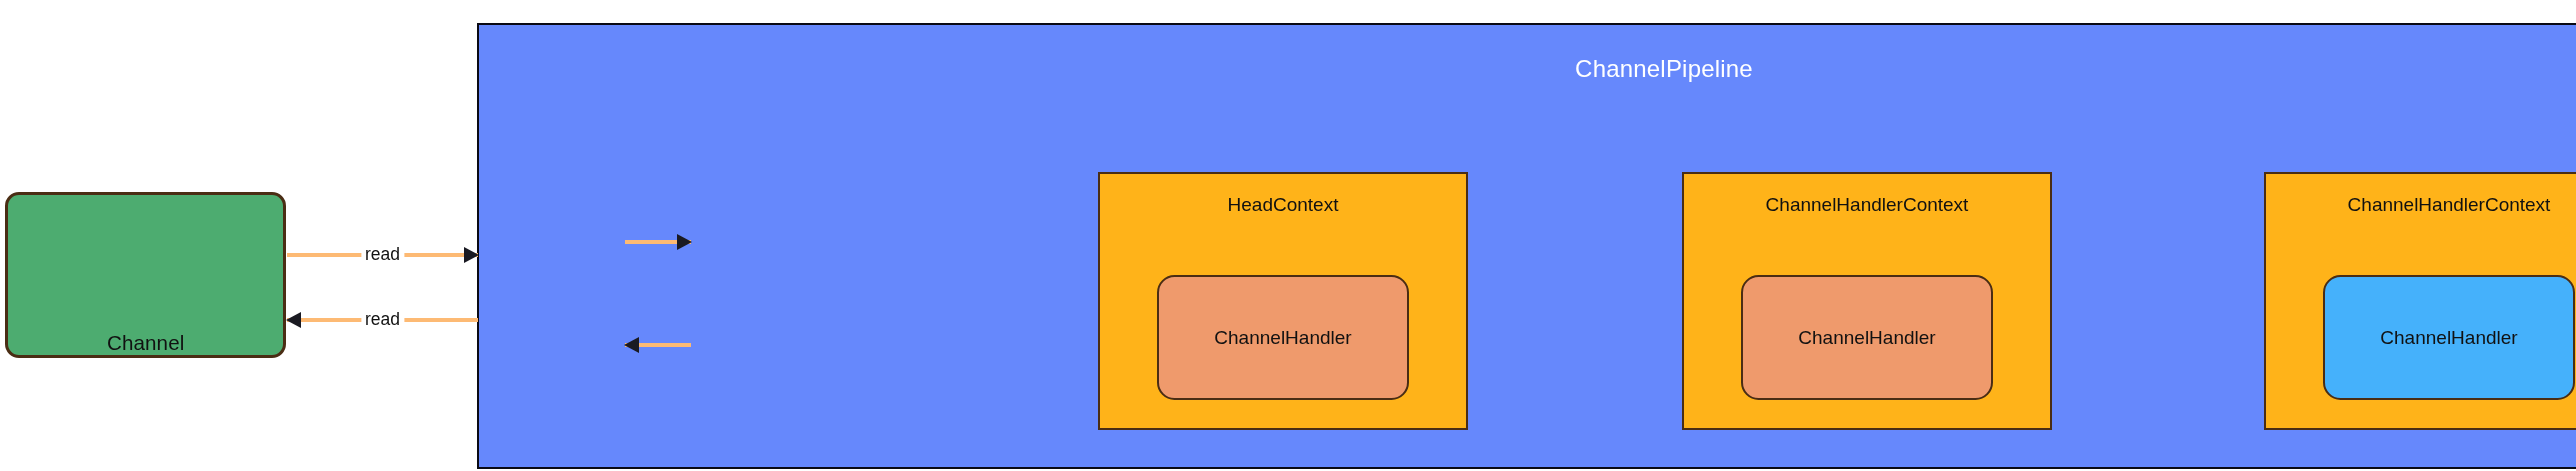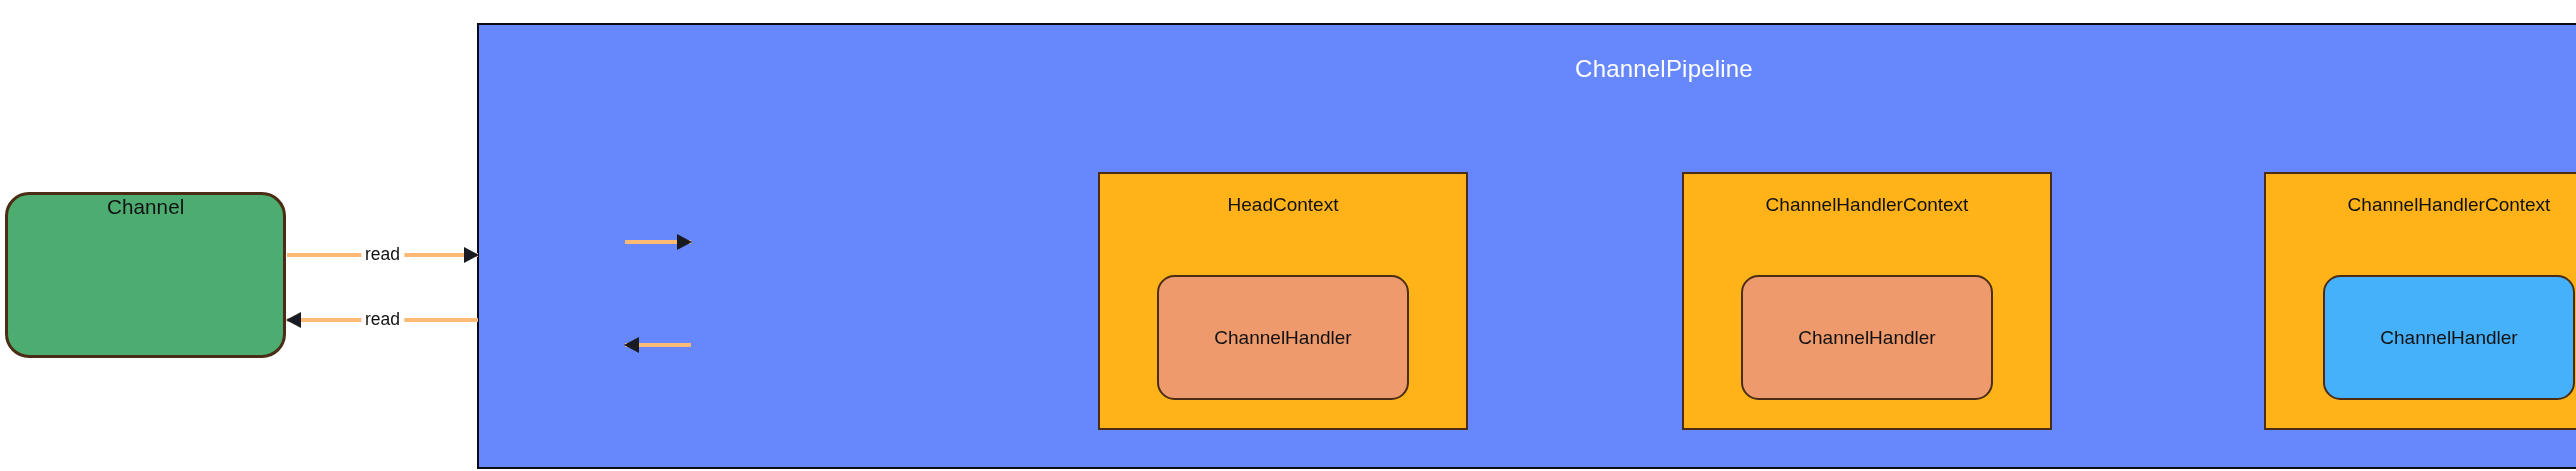--- a/index.html
+++ b/index.html
@@ -21,24 +21,24 @@
 
   
   .channel-node {
     position: absolute;
     left: 5.2px;
     top: 192px;
     width: 281px;
     height: 166px;
     background: #4DAC70;
     border: 3.1px solid #4A2D14;
-    border-radius: 24px;
+    border-radius: 14px;
     box-sizing: border-box;
     display: flex;
-    align-items: flex-start;
+    align-items: flex-end;
     justify-content: center;
   }
   .channel-node .node-label {
     font-size: 20.6px;
     color: #111111;
     letter-spacing: 0.1px;
   }
 
   
   .pipeline {

